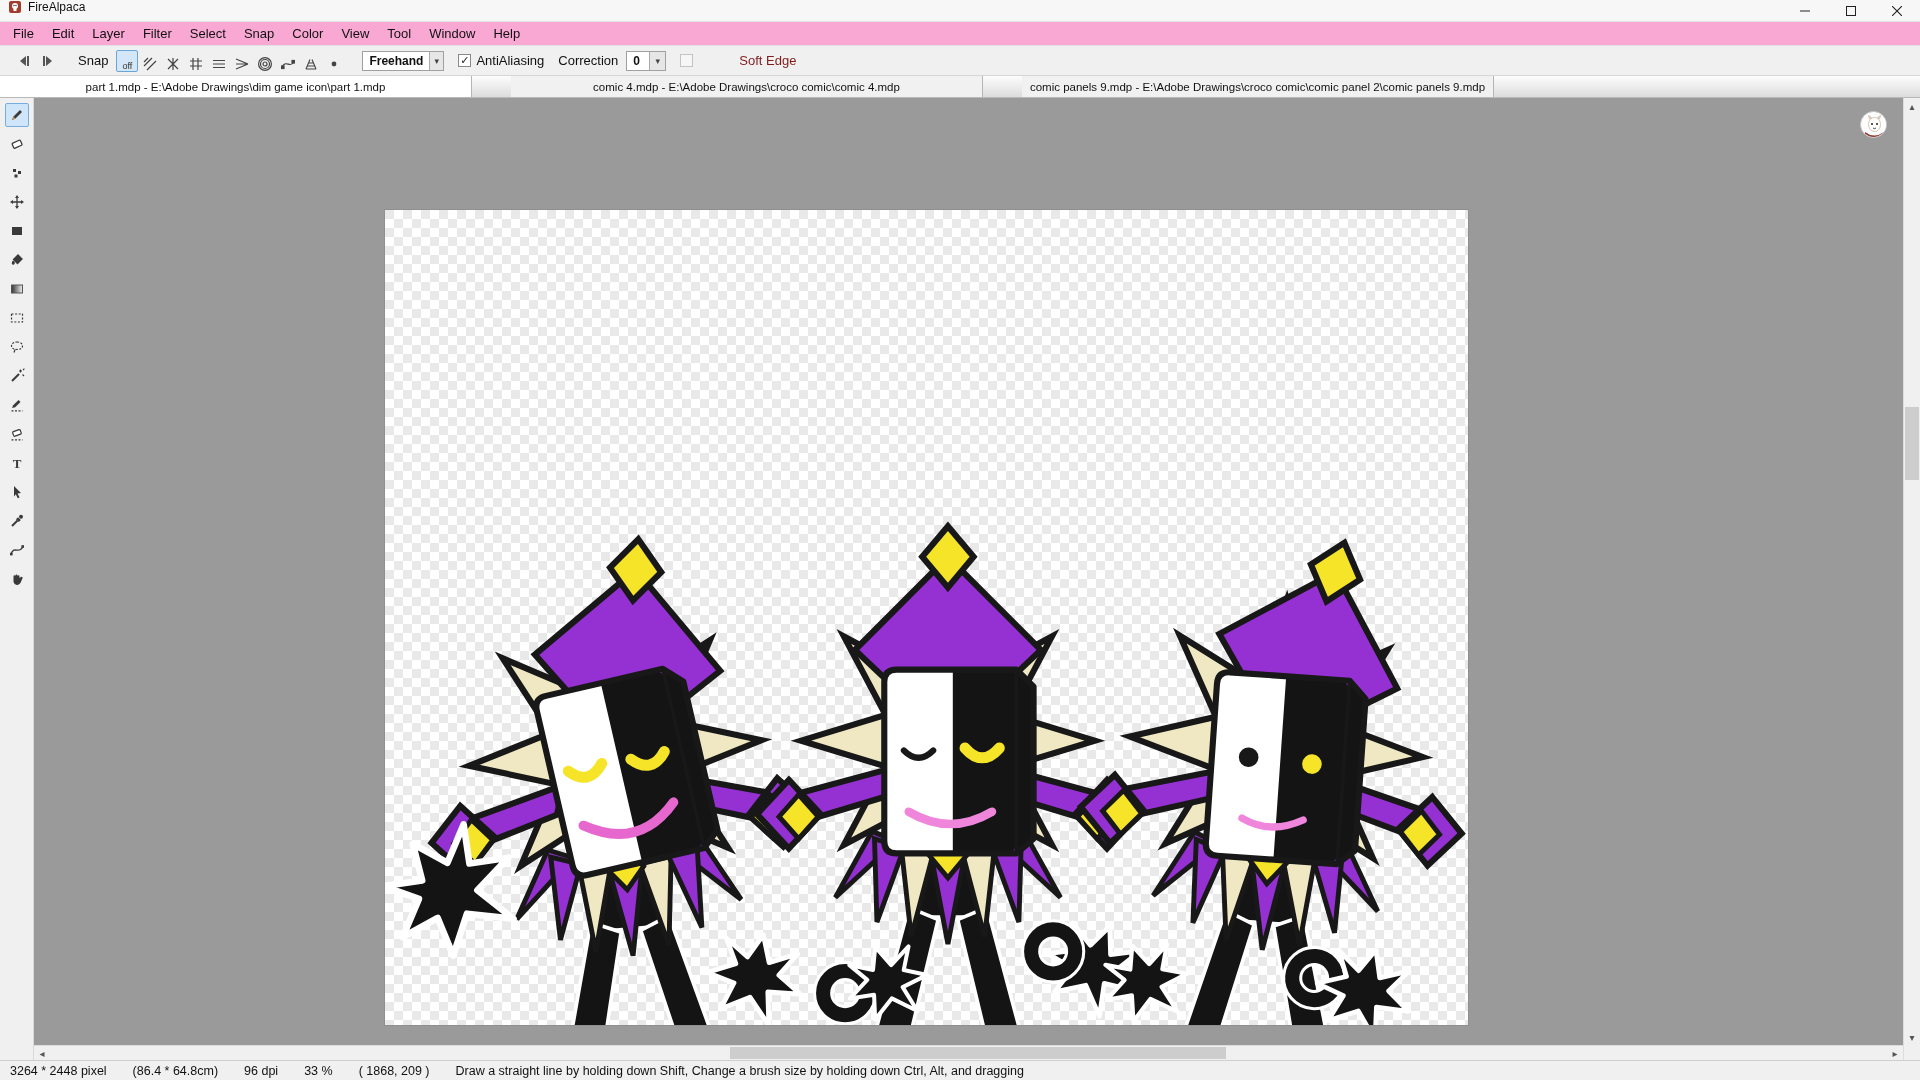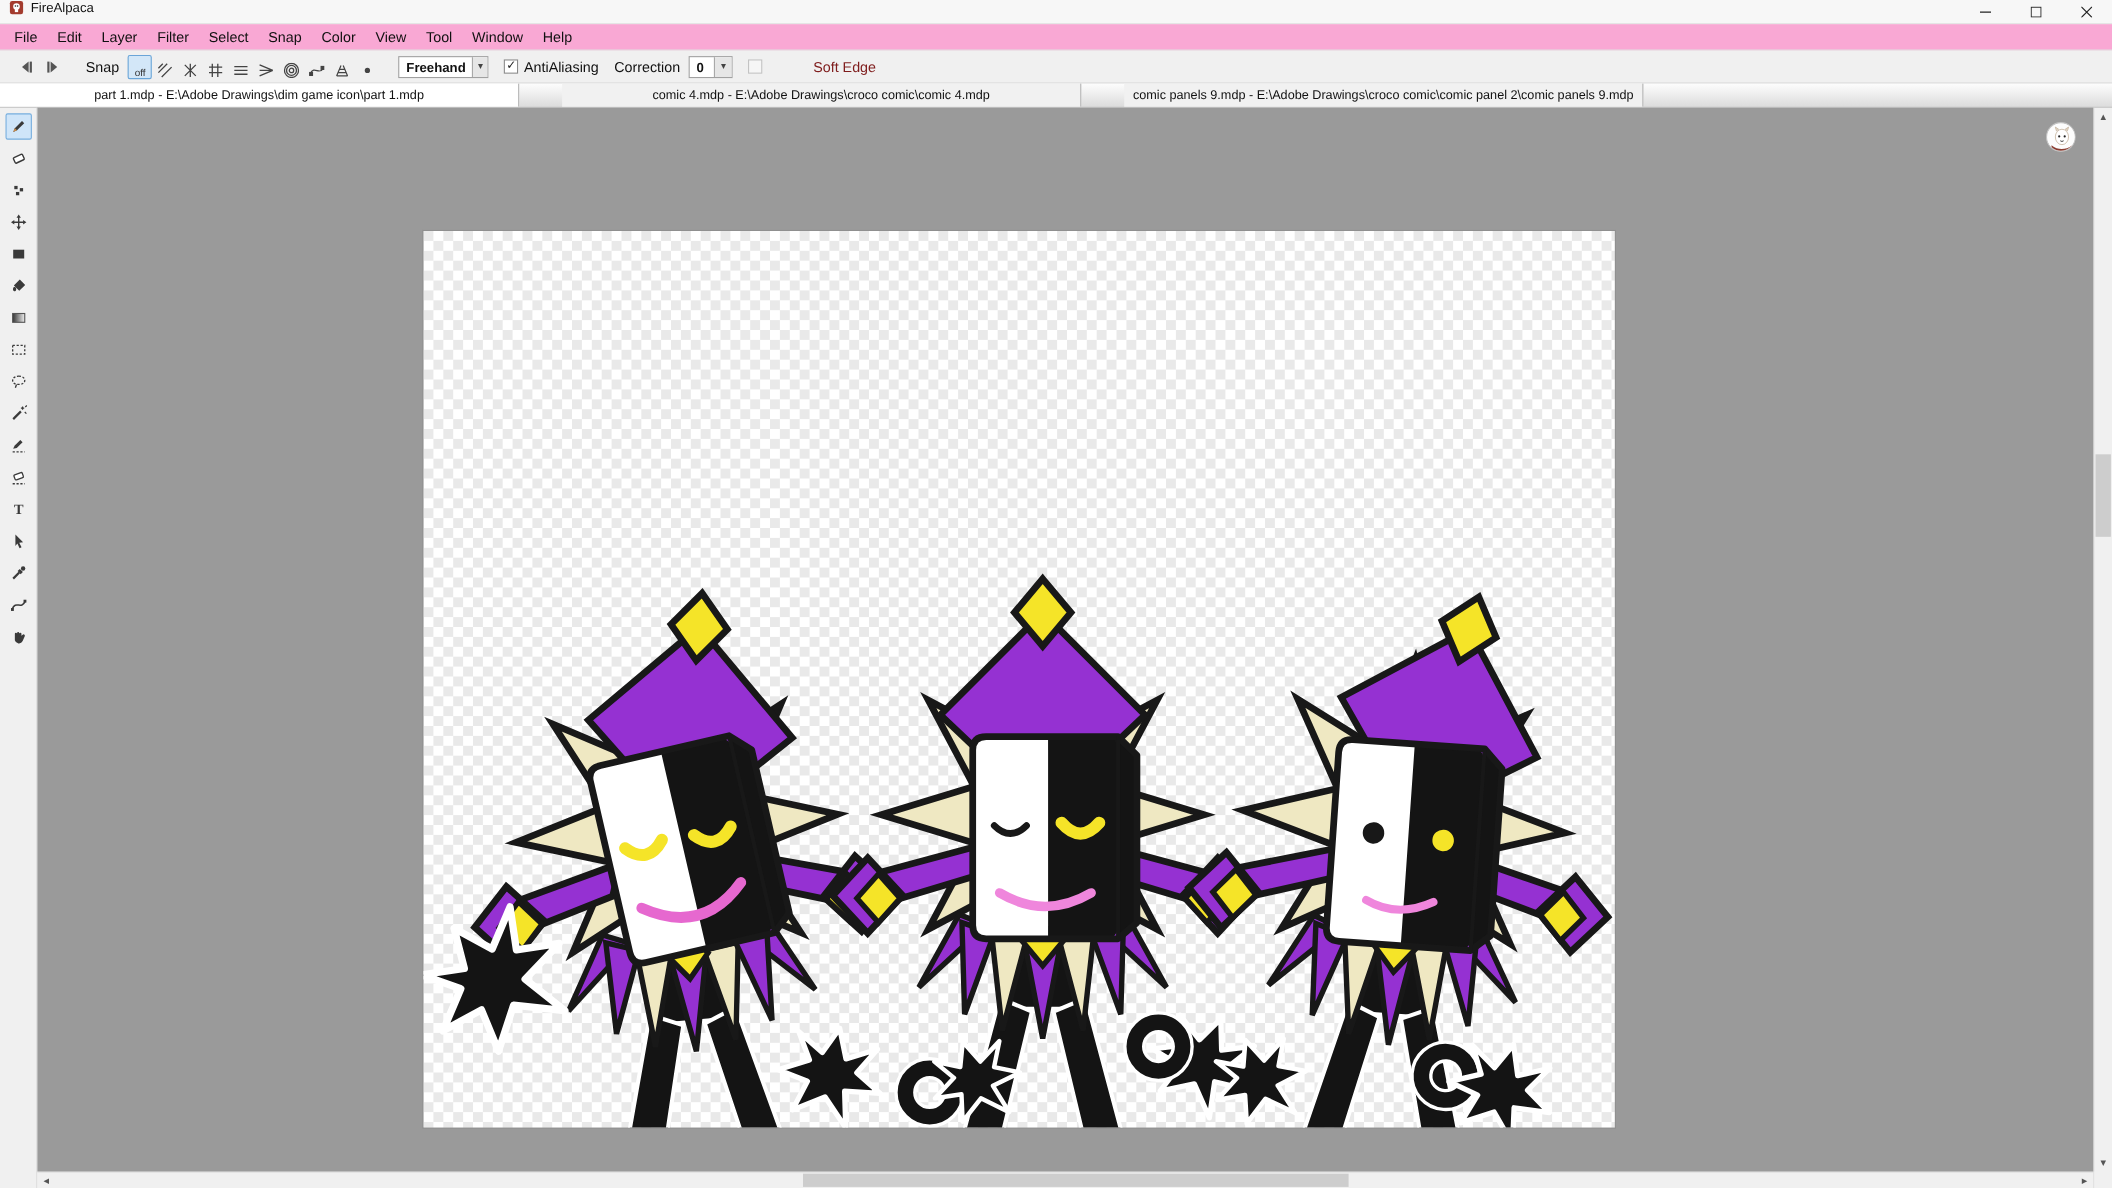--- a/index.html
+++ b/index.html
@@ -465,13 +465,21 @@
     <div class="vscroll">
       <div class="sarrow">▴</div>
       <div class="track">
         <div class="thumb"></div>
       </div>
       <div class="sarrow">▾</div>
       <div class="vcorner"></div>
     </div>
   </div>
 
+  <div class="statusbar">
+    <span>3264 * 2448 pixel</span>
+    <span>(86.4 * 64.8cm)</span>
+    <span>96 dpi</span>
+    <span>33 %</span>
+    <span>( 1868, 209 )</span>
+    <span>Draw a straight line by holding down Shift, Change a brush size by holding down Ctrl, Alt, and dragging</span>
+  </div>
 </div>
 
 </body></html>

